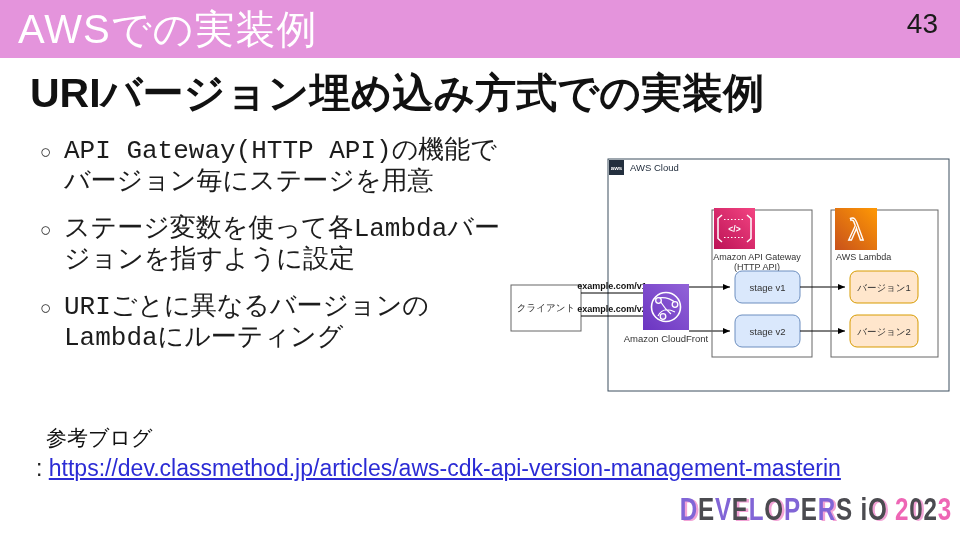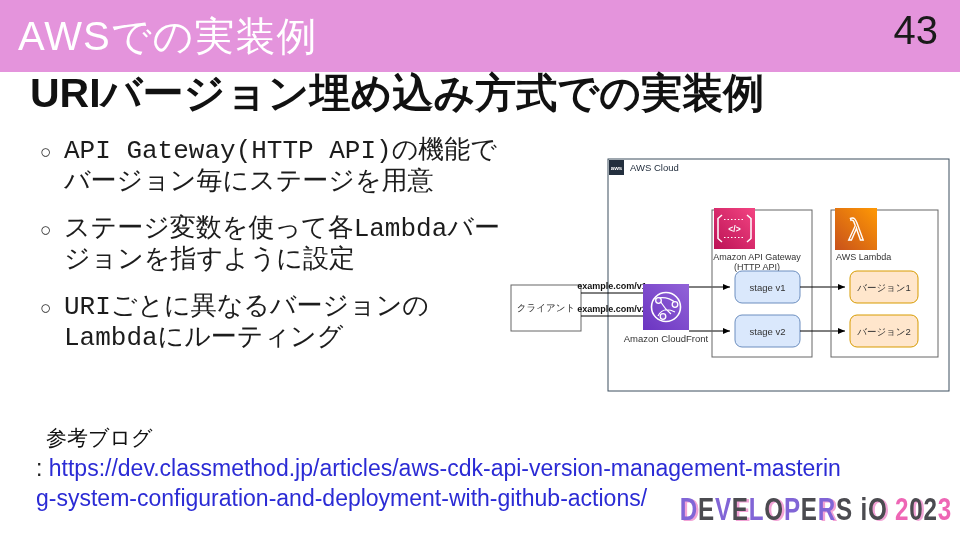--- a/index.html
+++ b/index.html
@@ -1,41 +1,41 @@
 <!DOCTYPE html>
 <html><head>
 <meta charset="utf-8">
 <style>
   * { margin:0; padding:0; box-sizing:border-box; }
   html,body { width:960px; height:540px; }
   body { font-family:"Liberation Sans","DejaVu Sans",sans-serif; background:#ffffff; overflow:hidden; }
   .slide { position:relative; width:960px; height:540px; background:#ffffff; }
 
   
-  .header-bar { position:absolute; left:0; top:0; width:960px; height:72px; background:#e494dc; display:flex; align-items:center; }
+  .header-bar { position:absolute; left:0; top:0; width:960px; height:58px; background:#e494dc; display:flex; align-items:center; }
   .header-title { color:#ffffff; font-size:40px; font-weight:500; padding-left:18px; letter-spacing:1px; }
-  .page-number { position:absolute; right:22px; top:8px; color:#1a1a1a; font-size:40px; }
+  .page-number { position:absolute; right:22px; top:8px; color:#1a1a1a; font-size:28px; }
 
   
   .subtitle { position:absolute; left:30px; top:66px; font-size:41px; font-weight:bold; color:#111; letter-spacing:0px; }
 
   
   .bullets { position:absolute; left:40px; top:136px; width:478px; list-style:none; }
   .bullets li { display:flex; margin-bottom:16px; }
   .bullet-marker { flex:0 0 24px; font-size:19px; color:#333; line-height:31px; }
   .bullet-text { font-size:26px; line-height:31px; color:#1c1c1c; word-break:break-word;font-family:Liberation Mono, monospace; }
 
   
   .diagram { position:absolute; left:505px; top:156px; width:452px; height:242px; }
 
   
   .ref-label { position:absolute; left:46px; top:424px; font-size:21px; color:#111; }
   .ref-link { position:absolute; left:36px; top:454px; width:920px; font-size:23px; line-height:29.5px; }
   .ref-colon { color:#222; text-decoration:none; }
-  .link-text { color:#2b2bd5; cursor:pointer; }
+  .link-text { color:#2b2bd5; text-decoration:underline; cursor:pointer; }
 
   
   .footer-logo { position:absolute; right:8px; top:492px; font-size:31px; font-weight:bold; white-space:pre; transform:scaleX(0.78); transform-origin:right center; letter-spacing:1px; }
   .lp { color:#8165d6; }
   .lg { color:#4b4b50; }
   .lk { color:#ee66b5; }
   .sh { text-shadow:3px 1px 0 #f2a3d6; }
 
   svg text { font-family:"Liberation Sans","DejaVu Sans",sans-serif; }
 </style>
@@ -140,18 +140,17 @@
 
     <rect x="345" y="115" width="68" height="32" rx="7" fill="#ffe6cc" stroke="#d79b00" stroke-width="1"></rect>
     <text x="379" y="134.5" font-size="9.5" fill="#333" text-anchor="middle">バージョン1</text>
     <rect x="345" y="159" width="68" height="32" rx="7" fill="#ffe6cc" stroke="#d79b00" stroke-width="1"></rect>
     <text x="379" y="178.5" font-size="9.5" fill="#333" text-anchor="middle">バージョン2</text>
   </svg>
 
   <div class="ref-label">参考ブログ</div>
   <div class="ref-link">
     <div><span class="ref-colon">: </span><span class="link-text">https://dev.classmethod.jp/articles/aws-cdk-api-version-management-masterin</span></div>
-    <div><span class="link-text">g-system-configuration-and-deployment-with-github-actions/</span></div>
   </div>
 
   <div class="footer-logo"><span class="lp sh">D</span><span class="lg">E</span><span class="lp">V</span><span class="lg sh">E</span><span class="lp">L</span><span class="lg sh">O</span><span class="lp">P</span><span class="lg">E</span><span class="lp sh">R</span><span class="lg">S</span><span> </span><span class="lg">i</span><span class="lg sh">O</span><span> </span><span class="lk">2</span><span class="lg sh">0</span><span class="lg">2</span><span class="lk">3</span></div>
 
 </div>
 
 </body></html>

